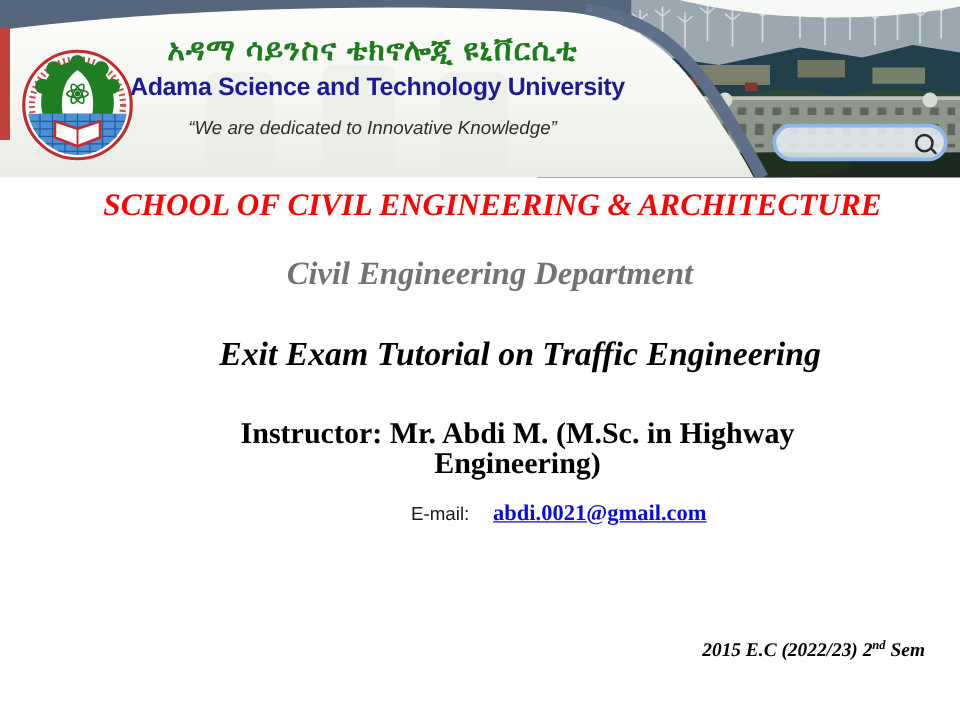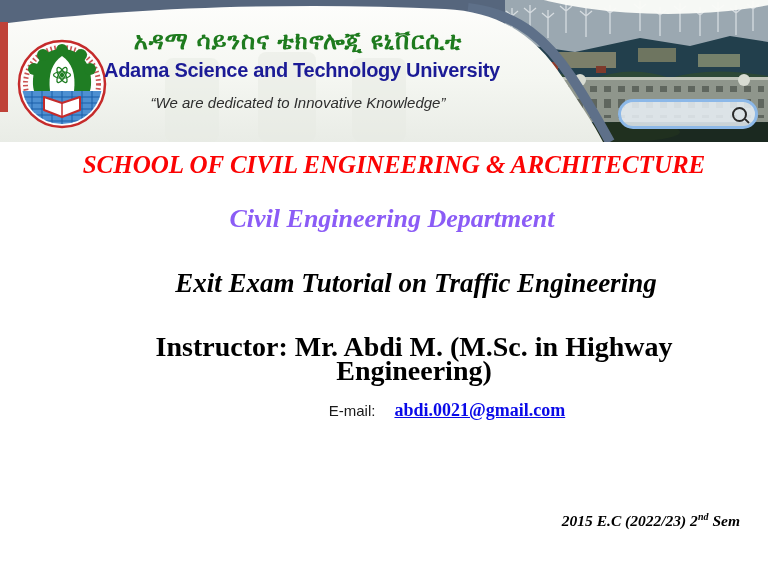--- a/index.html
+++ b/index.html
@@ -21,23 +21,23 @@
        display:flex;align-items:center;padding:0 8px 0 10px;}
   .search-input{flex:1;min-width:0;border:none;outline:none;background:transparent;
        font-family:"Liberation Sans",sans-serif;font-size:12px;color:#333;}
   .mag{position:relative;width:11px;height:11px;border:2px solid #2A2A2A;border-radius:50%;
        flex:0 0 auto;}
   .mag::after{content:"";position:absolute;width:6px;height:2px;background:#2A2A2A;
        right:-5px;bottom:-2px;transform:rotate(45deg);border-radius:1px;}
   
   .line{position:absolute;left:0;right:0;text-align:center;white-space:nowrap;padding-left:20px;}
   .school{top:151px;font-size:25px;font-weight:bold;font-style:italic;color:#FB0404;}
-  .dept{top:204px;padding-left:16px;font-size:26px;font-weight:bold;font-style:italic;color:#8b5cf6;}
+  .dept{top:204px;padding-left:16px;font-size:26px;font-weight:bold;font-style:italic;color:#737373;}
   .maintitle{top:268px;padding-left:64px;font-size:27px;font-weight:bold;font-style:italic;color:#000;}
-  .instructor{top:335px;padding-left:60px;font-size:28px;font-weight:bold;line-height:24px;
+  .instructor{top:335px;padding-left:60px;font-size:24px;font-weight:bold;line-height:24px;
        color:#000;white-space:normal;}
   .email{top:400px;padding-left:126px;}
   .email-label{font-family:"Liberation Sans",sans-serif;font-size:15px;color:#1A1A1A;margin-right:19px;}
   .email-link{font-size:18px;font-weight:bold;color:#0909E8;text-decoration:underline;
        font-family:"Liberation Serif",serif;}
   .datefooter{position:absolute;top:512px;right:28px;font-size:15.5px;font-weight:bold;
        font-style:italic;color:#000;white-space:nowrap;margin-left:24px;}
   .datefooter sup{font-size:10px;vertical-align:super;line-height:0;}
   .datefooter .suffix{margin-left:4px;}
 </style>

